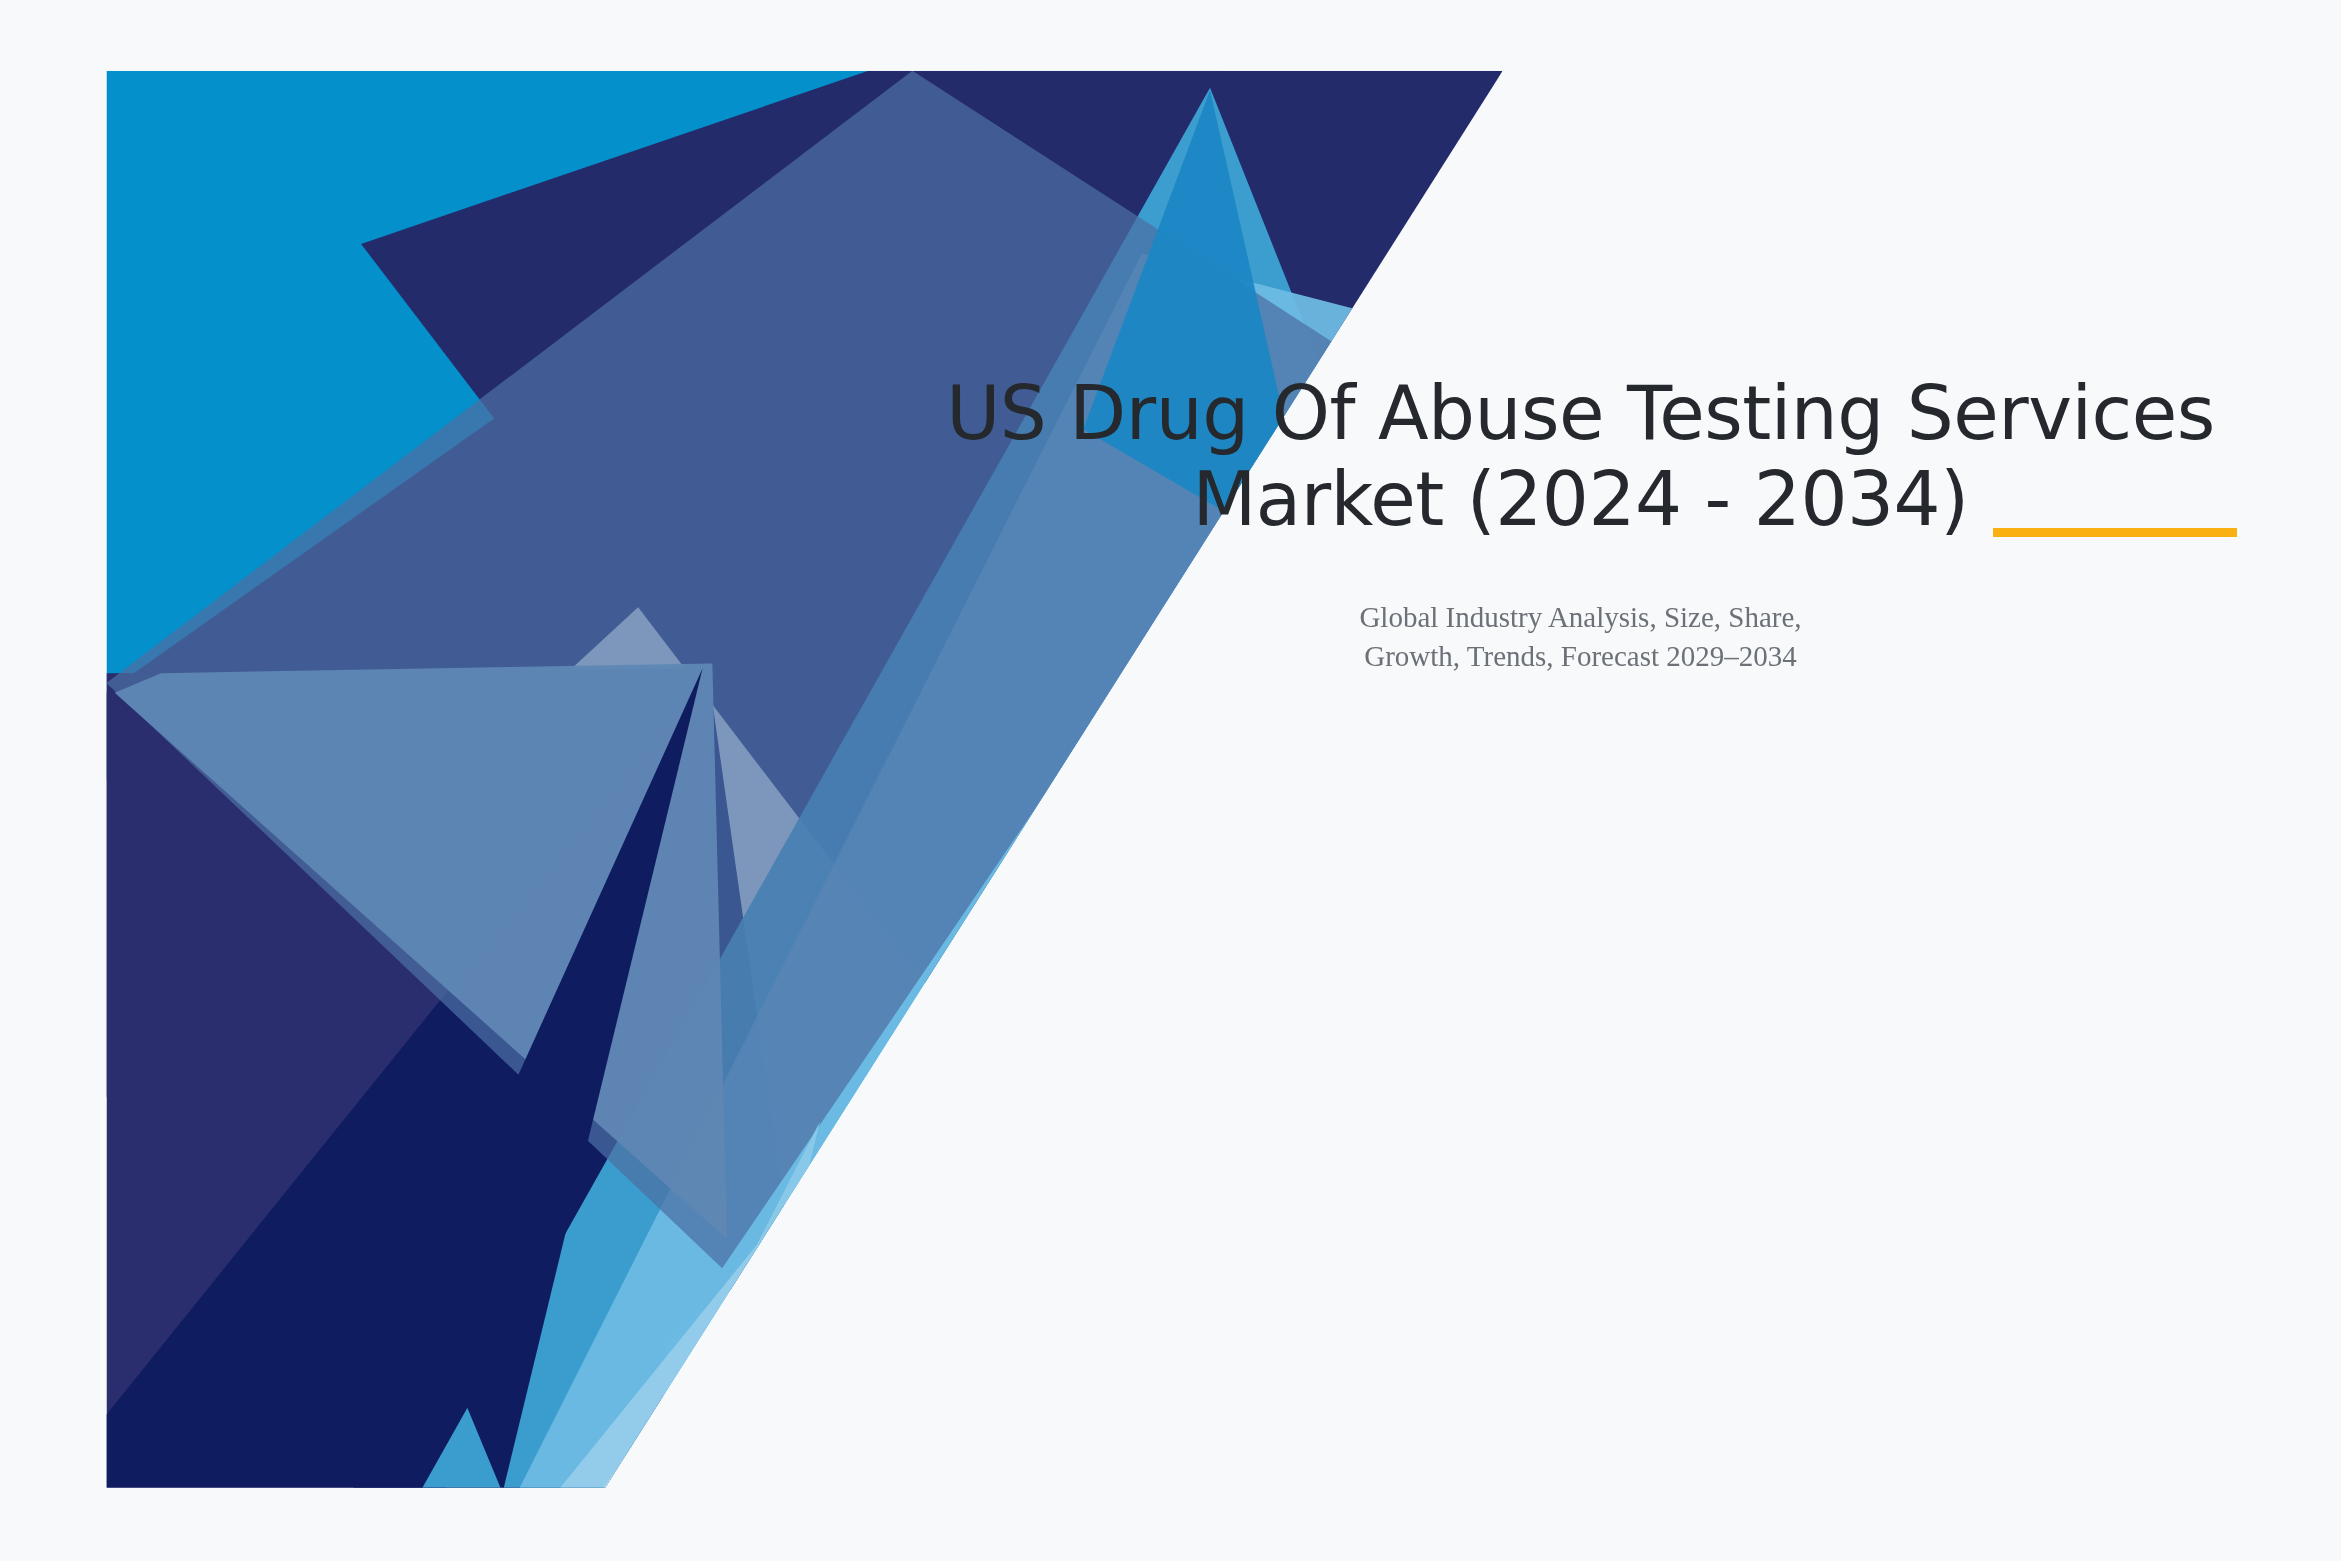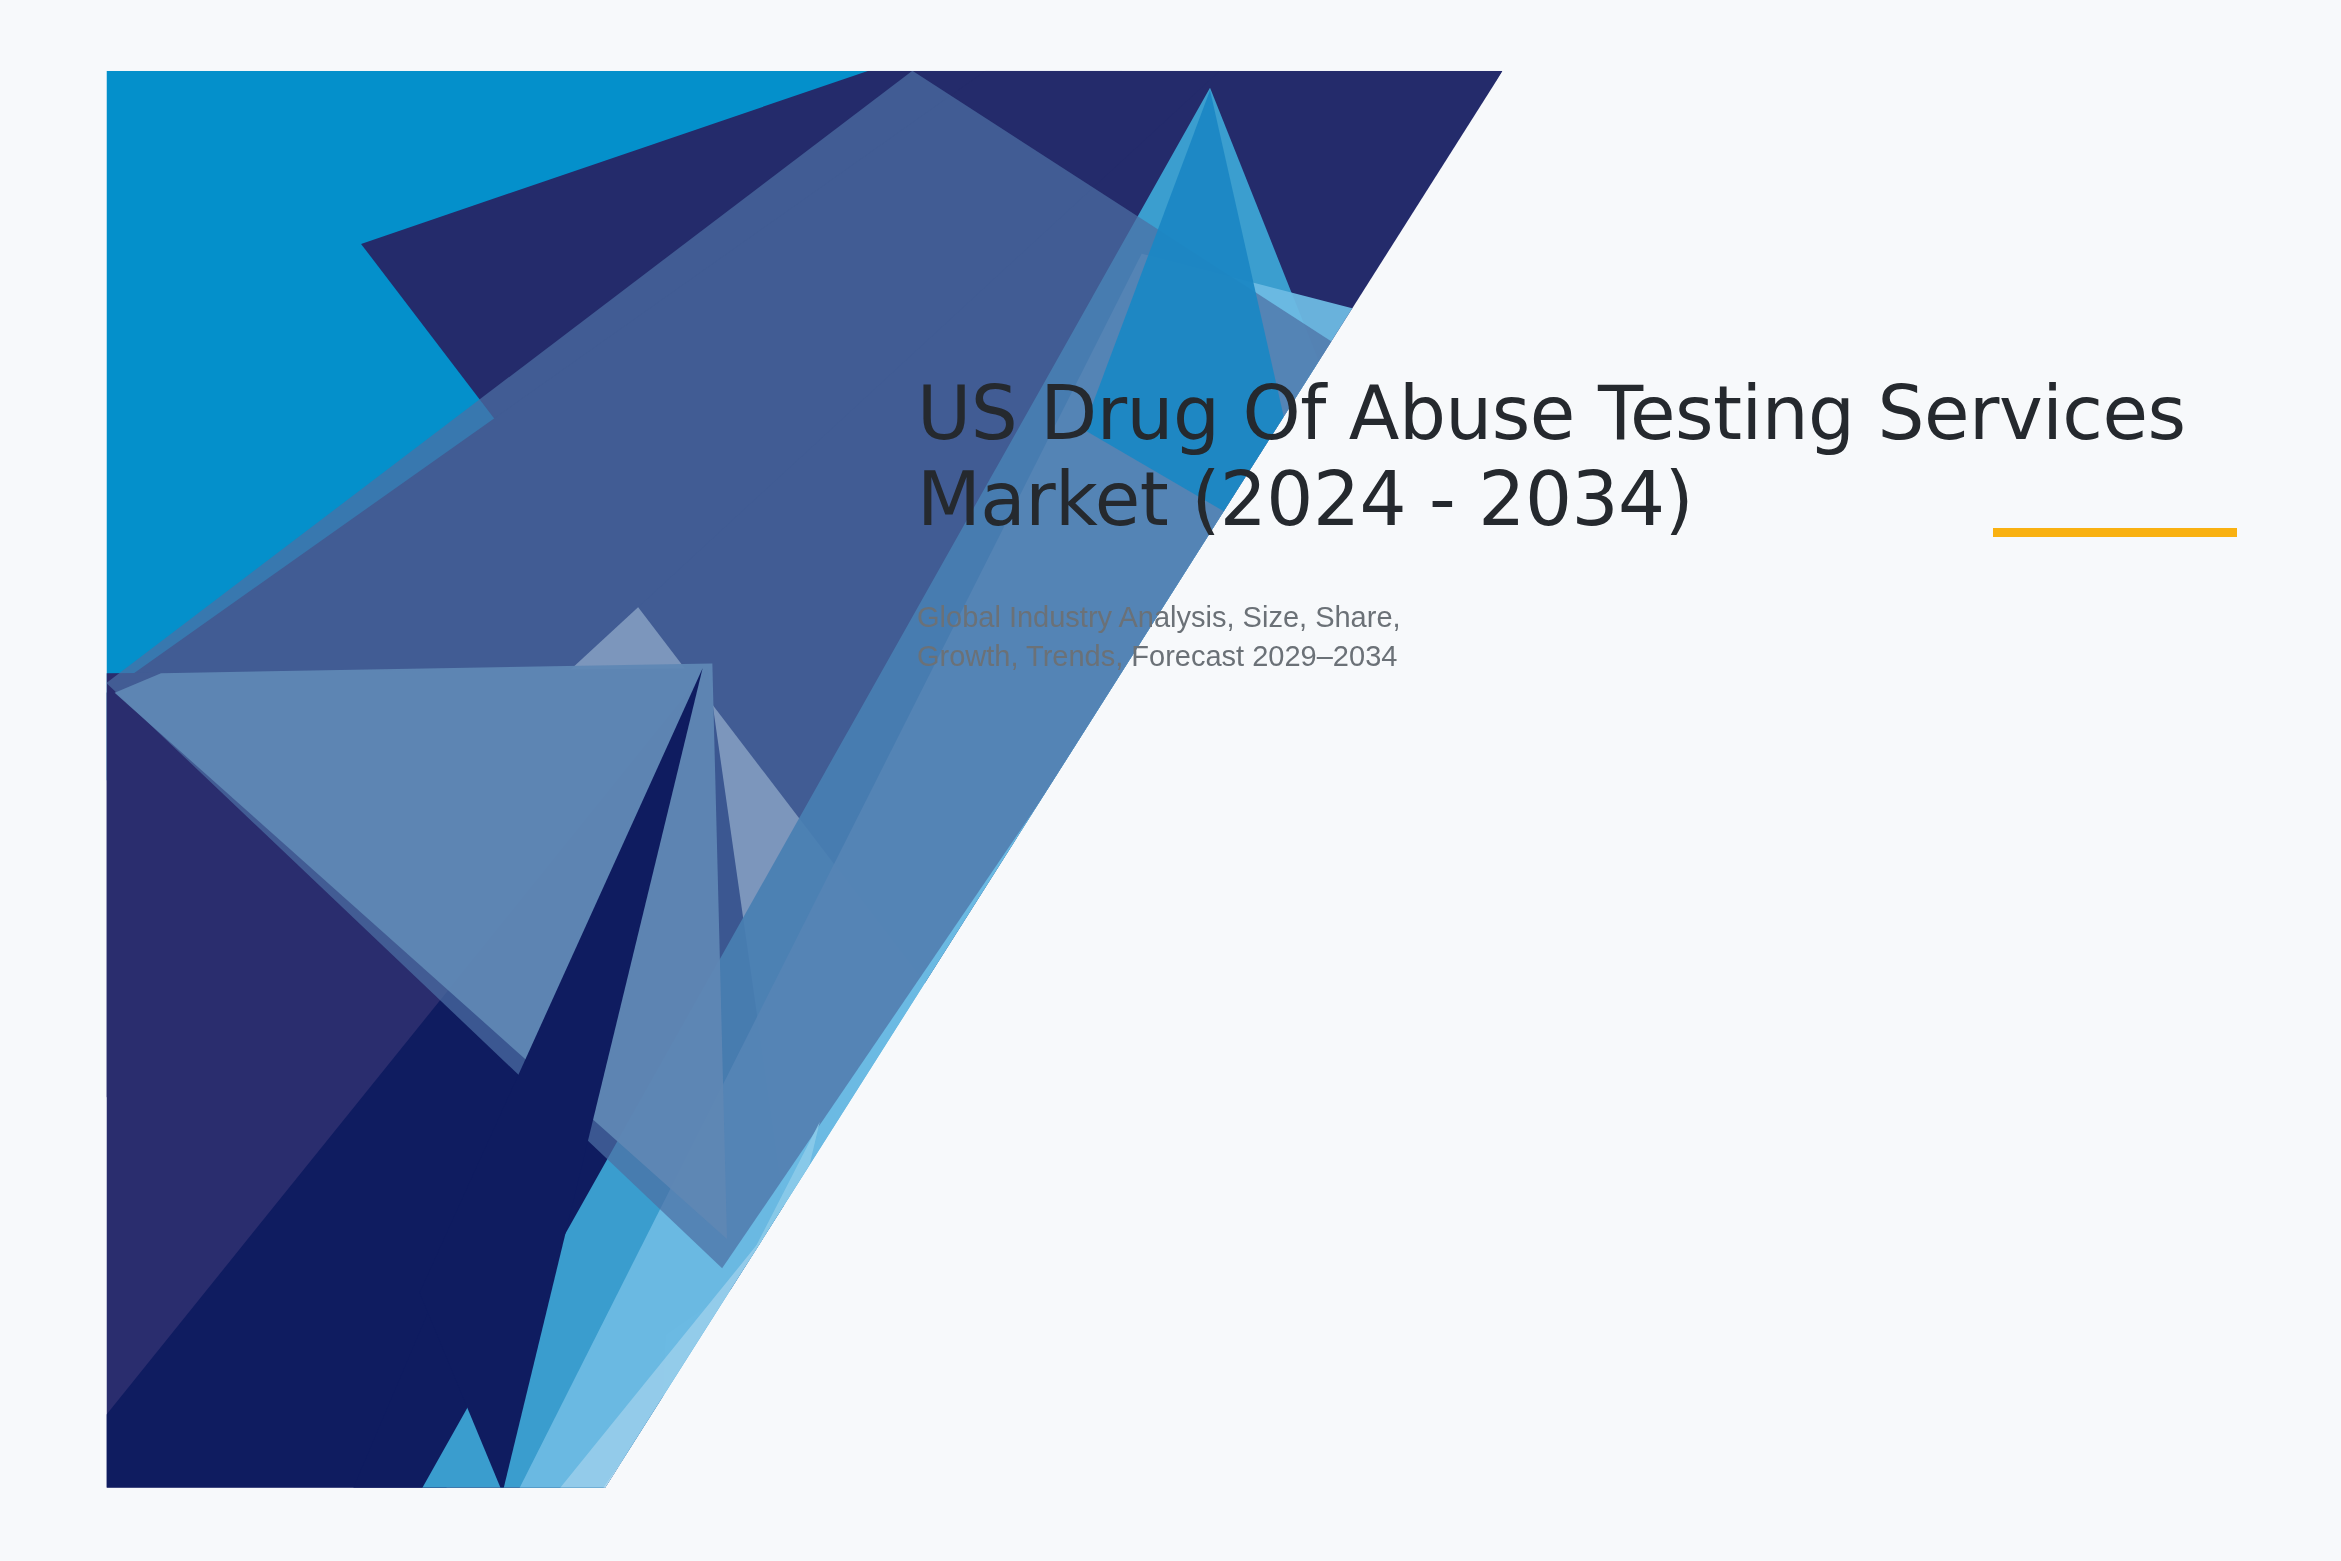--- a/index.html
+++ b/index.html
@@ -24,21 +24,21 @@
     left: 0;
     top: 0;
     width: 2342px;
     height: 1561px;
   }
   .text-block {
     position: absolute;
     left: 917px;
     top: 371px;
     width: 1327px;
-    text-align: left;
+    text-align: center;
   }
   .title-wrap {
     position: relative;
     display: block;
   }
   .title {
     position: relative;
     margin: 0;
     font-size: 74px;
     line-height: 1.16;
@@ -56,21 +56,21 @@
     height: 9.3px;
     background: #f9b111;
     z-index: 1;
   }
   .subtitle {
     margin: 55px 0 3px 0;
     font-size: 29px;
     line-height: 1.36;
     font-weight: 400;
     color: #6b7177;
-    font-family: Liberation Sans, sans-serif;
+    font-family: Liberation Serif, serif;
   }
 </style>
 </head>
 <body>
 
 <div class="cover">
 
   <svg class="artwork" viewBox="0 0 4800 3200" preserveAspectRatio="none">
     <defs>
       <clipPath id="panelClip">

